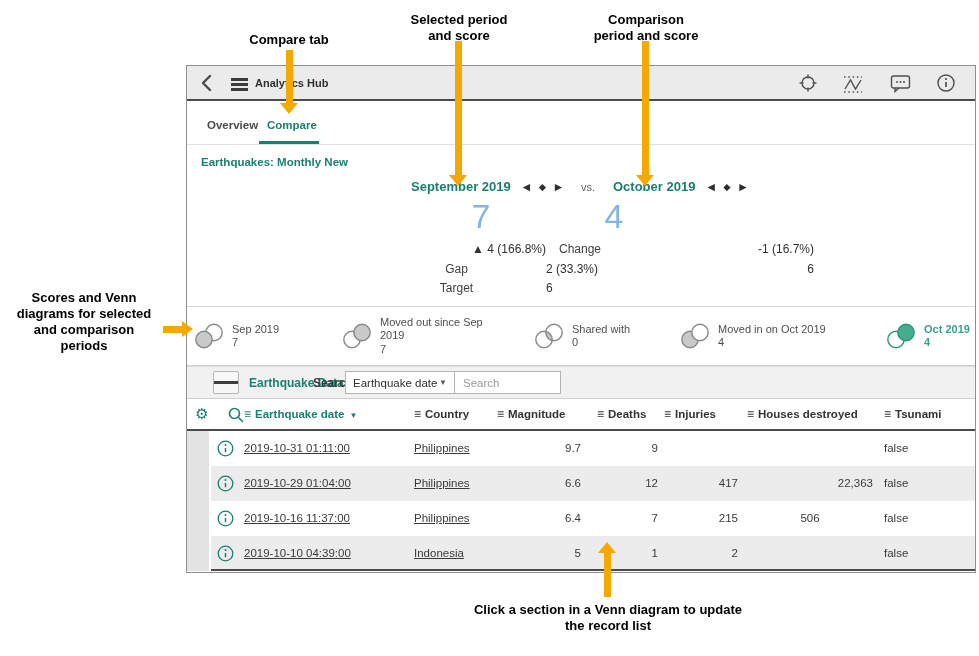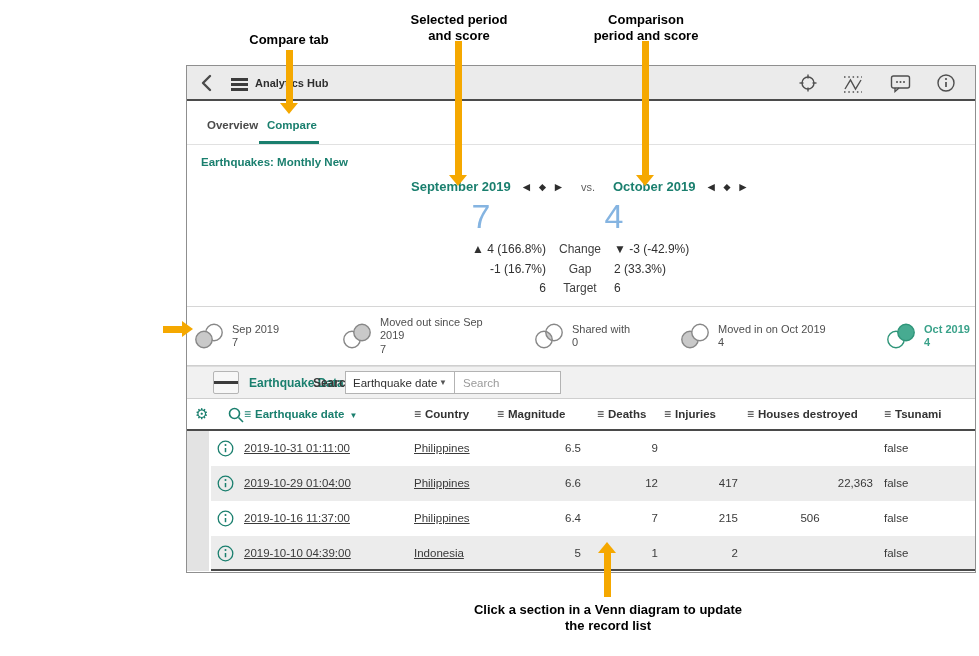--- a/index.html
+++ b/index.html
@@ -85,20 +85,26 @@
     <span>Compare tab</span>
   </div>
   <div class="note" style="left:399px;top:12px;width:120px;">
     <div>Selected period</div>
     <div>and score</div>
   </div>
   <div class="note" style="left:586px;top:12px;width:120px;">
     <div>Comparison</div>
     <div>period and score</div>
   </div>
+  <div class="note" style="left:4px;top:290px;width:160px;">
+    <div>Scores and Venn</div>
+    <div>diagrams for selected</div>
+    <div>and comparison</div>
+    <div>periods</div>
+  </div>
   <div class="note" style="left:448px;top:602px;width:320px;">
     <div>Click a section in a Venn diagram to update</div>
     <div>the record list</div>
   </div>
 
   <div class="arrow" style="left:286px;top:50px;width:7px;height:54px;"></div>
   <div class="ahead down" style="left:280px;top:103px;"></div>
 
   <div class="arrow" style="left:455px;top:41px;width:7px;height:135px;"></div>
   <div class="ahead down" style="left:449px;top:175px;"></div>
@@ -175,21 +181,20 @@
       <span class="period" style="margin-left:18px;">October 2019</span>
       <span class="pnav" style="margin-left:12px;">◀ ◆ ▶</span>
     </div>
 
     <span class="score" style="left:294px;top:131px;">7</span>
     <span class="score" style="left:427px;top:131px;">4</span>
 
     <div class="stats" style="left:180px;top:176px;">
       <span class="s-left">▲ 4 (166.8%)</span>
       <span class="s-mid">Change</span>
-      <span class="s-right">▼ -3 (-42.9%)</span>
       <span class="s-left">-1 (16.7%)</span>
       <span class="s-mid">Gap</span>
       <span class="s-right">2 (33.3%)</span>
       <span class="s-left">6</span>
       <span class="s-mid">Target</span>
       <span class="s-right">6</span>
     </div>
 
     <div class="vennstrip">
 
@@ -305,21 +310,21 @@
       <span class="gutter"></span>
       <span class="rowinfo" style="left:30px;">
         <svg width="17" height="17" viewBox="0 0 17 17" fill="none" stroke="#1a7f6e" stroke-width="1.3">
           <circle cx="8.5" cy="8.5" r="7.3"></circle>
             <line x1="8.5" y1="8" x2="8.5" y2="12.2" stroke-width="1.5"></line>
             <circle cx="8.5" cy="5" r="1" fill="#1a7f6e" stroke="none"></circle>
         </svg>
       </span>
       <span class="cell rlink" style="left:57px;">2019-10-31 01:11:00</span>
       <span class="cell rlink" style="left:227px;">Philippines</span>
-      <span class="cell num" style="left:310px;width:84px;">6.5</span>
+      <span class="cell num" style="left:310px;width:84px;">9.7</span>
       <span class="cell num" style="left:410px;width:61px;">9</span>
       <span class="cell num" style="left:477px;width:74px;"></span>
       <span class="cell num" style="left:560px;width:126px;"></span>
       <span class="cell" style="left:697px;">false</span>
     </div>
 
     <div class="trow" style="top:400px;background:#ececec;">
       <span class="gutter"></span>
       <span class="rowinfo" style="left:30px;">
         <svg width="17" height="17" viewBox="0 0 17 17" fill="none" stroke="#1a7f6e" stroke-width="1.3">

